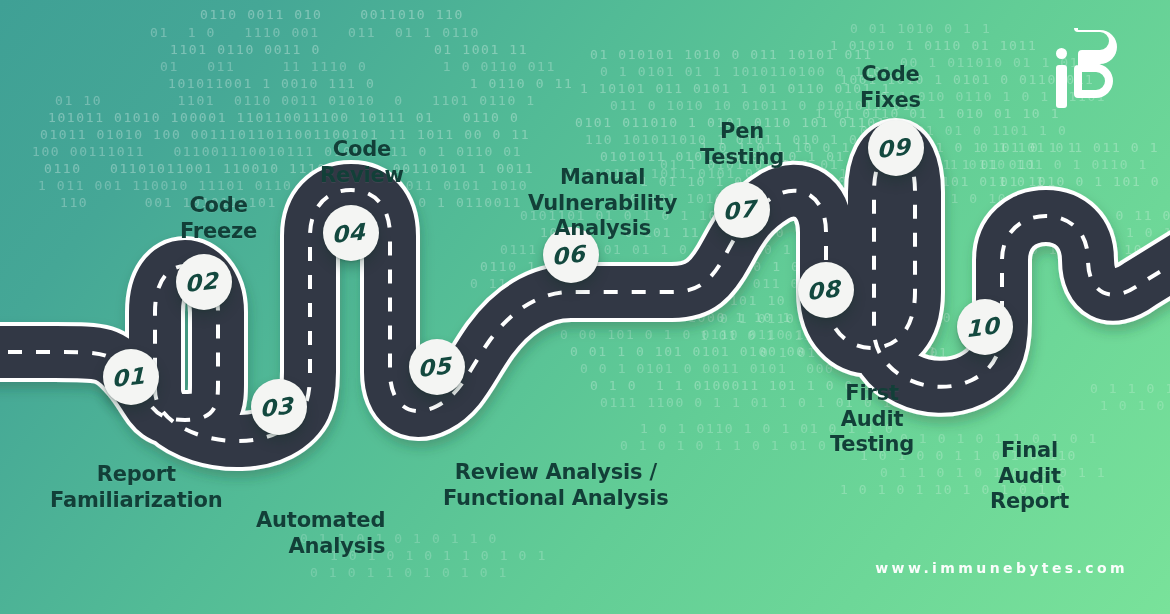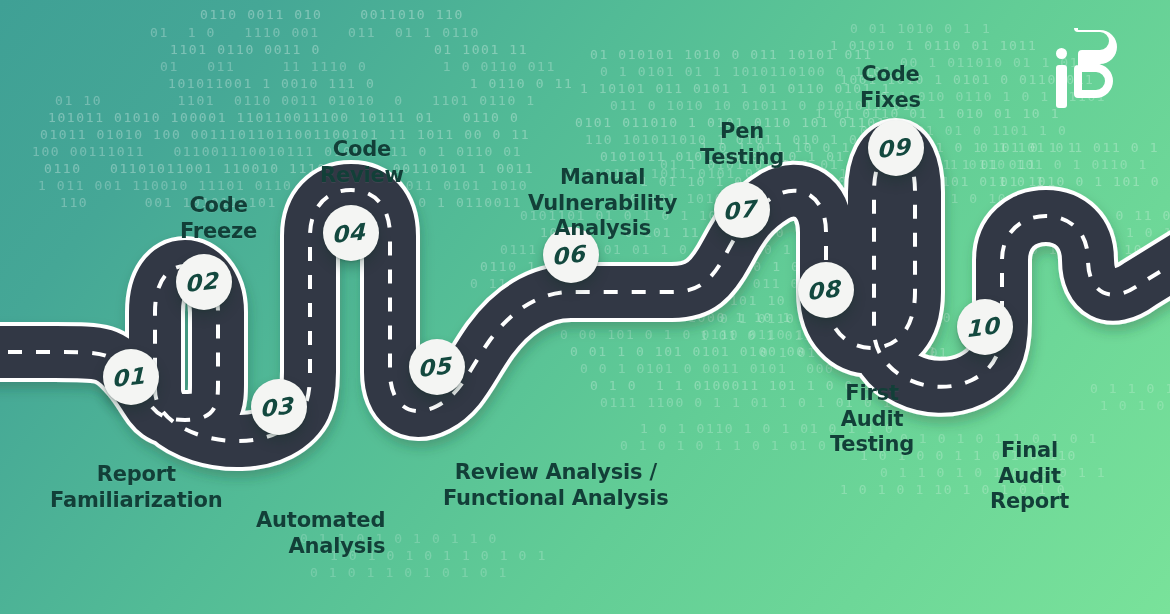--- a/index.html
+++ b/index.html
@@ -272,14 +272,15 @@
     <rect x="2" y="20" width="11" height="11" rx="5.5" fill="#ffffff"></rect>
     <rect x="2" y="37" width="11" height="43" rx="3" fill="#ffffff"></rect>
 
     <path d="M24 2 h22 a17 17 0 0 1 0 34 h-4 a17 17 0 0 1 0 34 h-18 a4 4 0 0 1 -4 -4 v-25
          a4 4 0 0 1 8 0 v21 h14 a9 9 0 0 0 0 -18 h-14 a4 4 0 0 1 -4 -4 v-14
          a4 4 0 0 1 4 -4 h18 a9 9 0 0 0 0 -18 h-22 a4 4 0 0 1 0 -8 z" fill="#ffffff"></path>
 
     <path d="M33 28 L33 44 L47 36 z" fill="#ffffff"></path>
   </svg>
 
+  <div id="site-url">www.immunebytes.com</div>
 
 </div>
 
 </body></html>

